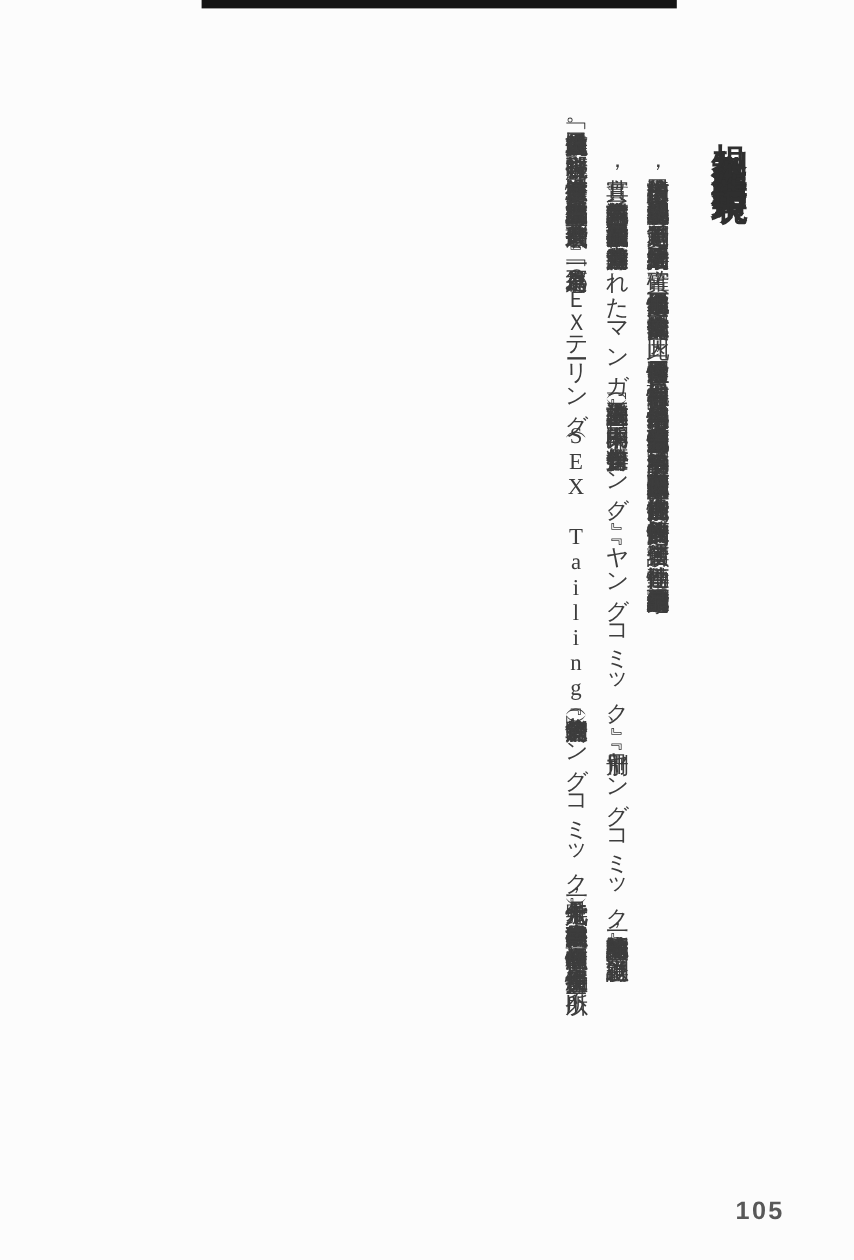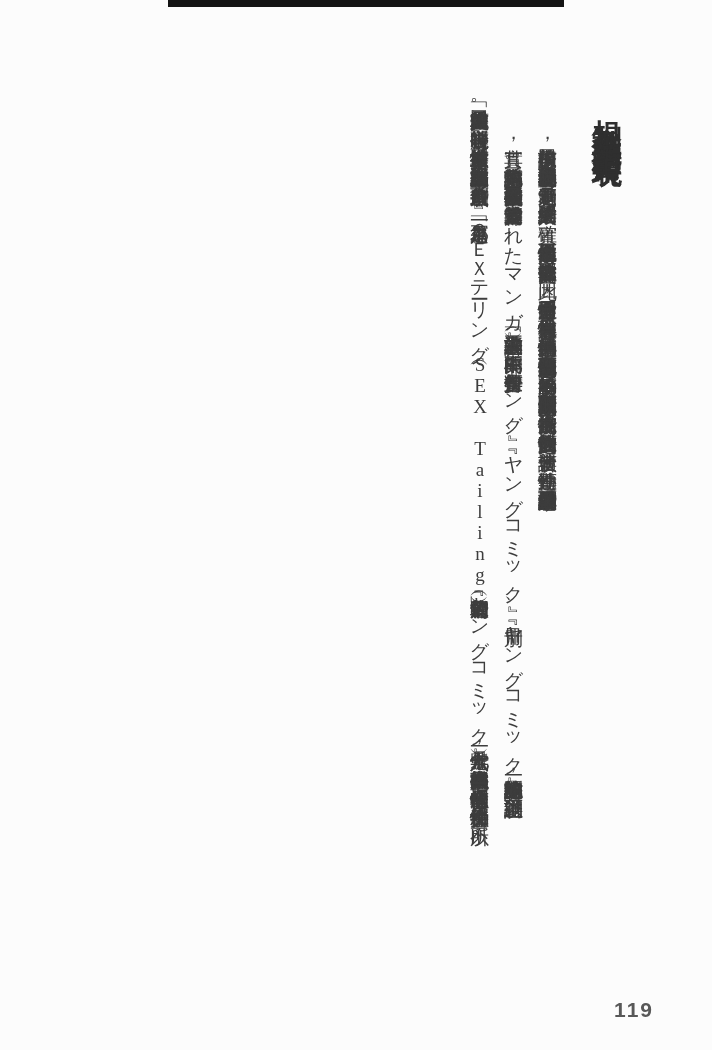--- a/index.html
+++ b/index.html
@@ -79,14 +79,14 @@
   <div class="content">
     <h1 class="title">規制會催生新的藝術表現</h1>
 
     <p class="para indent">根據前田俊夫的證言，我們發現「觸手凌辱」表現誕生的起因，竟是為了迴避管制，描繪更鮮明的插入場景。確實，在日本情色界性器修正的規定下，要描寫交合的部位非常困難。因此，才會發明出不是男性性器官，卻表現得有如男性性器官，堪稱第二男性性器官的「觸手」。前田俊夫在如何於管制下表現色情元素這張問卷上，交出了「觸手凌辱」的答案。這與我們下一章才要介紹的「斷面圖」發展的原因類似。在不能直接描寫的情況下，如何改變欲描寫之物的性質，使讀者興奮，傳達性衝動，這些表現藝術可說是作家們創意工夫的結晶。</p>
 
     <p class="para indent">其實，本篇也蒐集了編輯方的證言。在尋找那些因各種理由而「被消失」的漫畫作品，並追查其背景的書籍『消されたマンガ（被消失的漫畫）』的「證言五　問橋本一郎氏」中，便有一篇對曾任『少年キング』、『ヤングコミック』、『別冊ヤングコミック』等雜誌編輯的橋本一郎先生的訪問，並得到以下證詞。</p>
 
     <p class="para quote"><span>「前田俊夫的漫畫真是太糟糕了。那時被警視廳叫去，答應繳交悔過書才被放回來後，馬上在辦公室大罵『上次前田的那篇漫畫，到底畫了些什麼東西！』。那是一篇名為「ＳＥＸテーリング（</span><span class="latin-upright">SEX Tailing</span><span>）」的短篇（收錄於『增刊ヤングコミック』一九七六年七月十六號），描寫外星人在山裡強暴東大女學生的故事。裡面有個像章魚一樣的怪物，會用長觸手抓住女性。所以不</span></p>
   </div>
 
-  <div class="page-number">119</div>
+  <div class="page-number">105</div>
 </div>
 
 </body></html>

